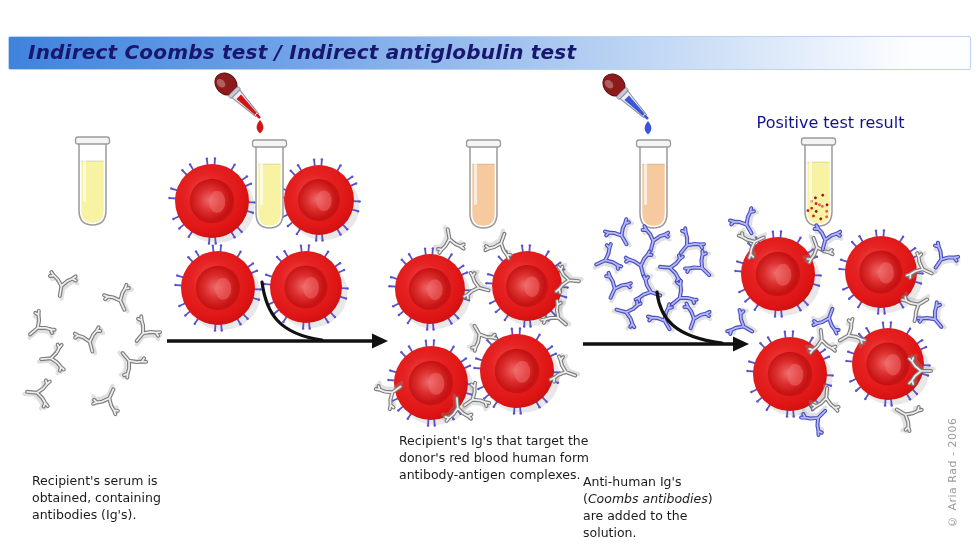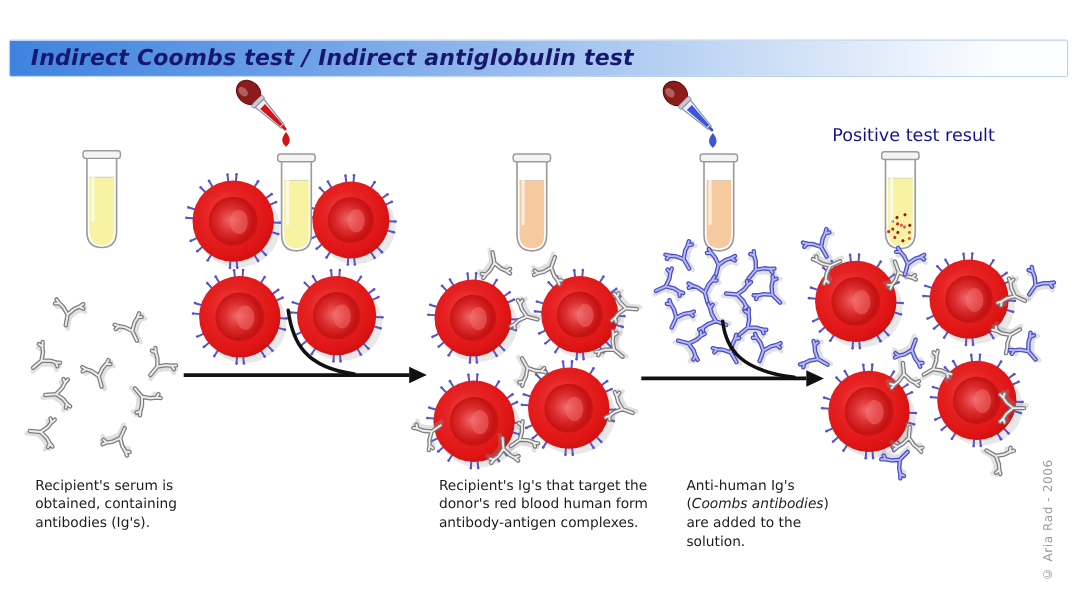--- a/index.html
+++ b/index.html
@@ -17,24 +17,24 @@
     white-space:nowrap;
   }
   .positive{
     position:absolute;left:728px;top:113px;width:205px;text-align:center;
     font-size:16px;font-weight:normal;
   }
   svg.diagram{position:absolute;left:0;top:0;}
   .caption{
     position:absolute;top:432px;font-size:12.5px;line-height:17px;
   }
-  .cap1{left:32px;width:140px;}
+  .cap1{left:32px;width:140px;margin-top:40px;}
   .cap2{left:186px;width:170px;}
   .cap3{left:399px;width:198px;}
-  .cap4{left:624px;width:152px;}
+  .cap4{left:583px;width:152px;margin-top:41px;}
   .cap5{left:757px;width:198px;}
   .caption .it{font-style:italic;}
   .copyright{
     position:absolute;left:946px;top:386px;height:142px;width:16px;
     writing-mode:vertical-rl;transform:rotate(180deg);
     font-size:11px;color:#9a9a9a;letter-spacing:.5px;white-space:nowrap;
   }
 </style>
 </head>
 <body>

